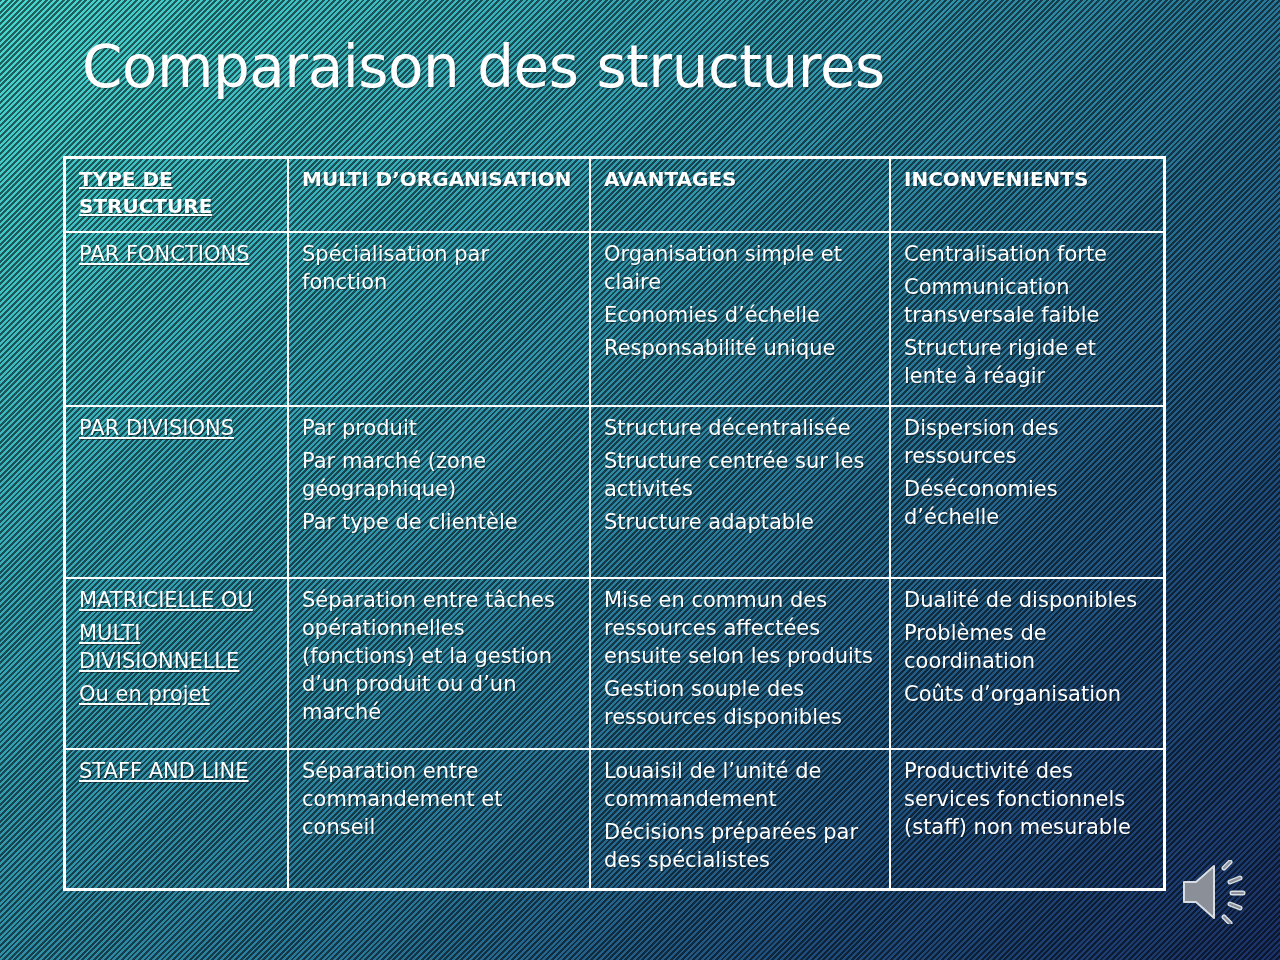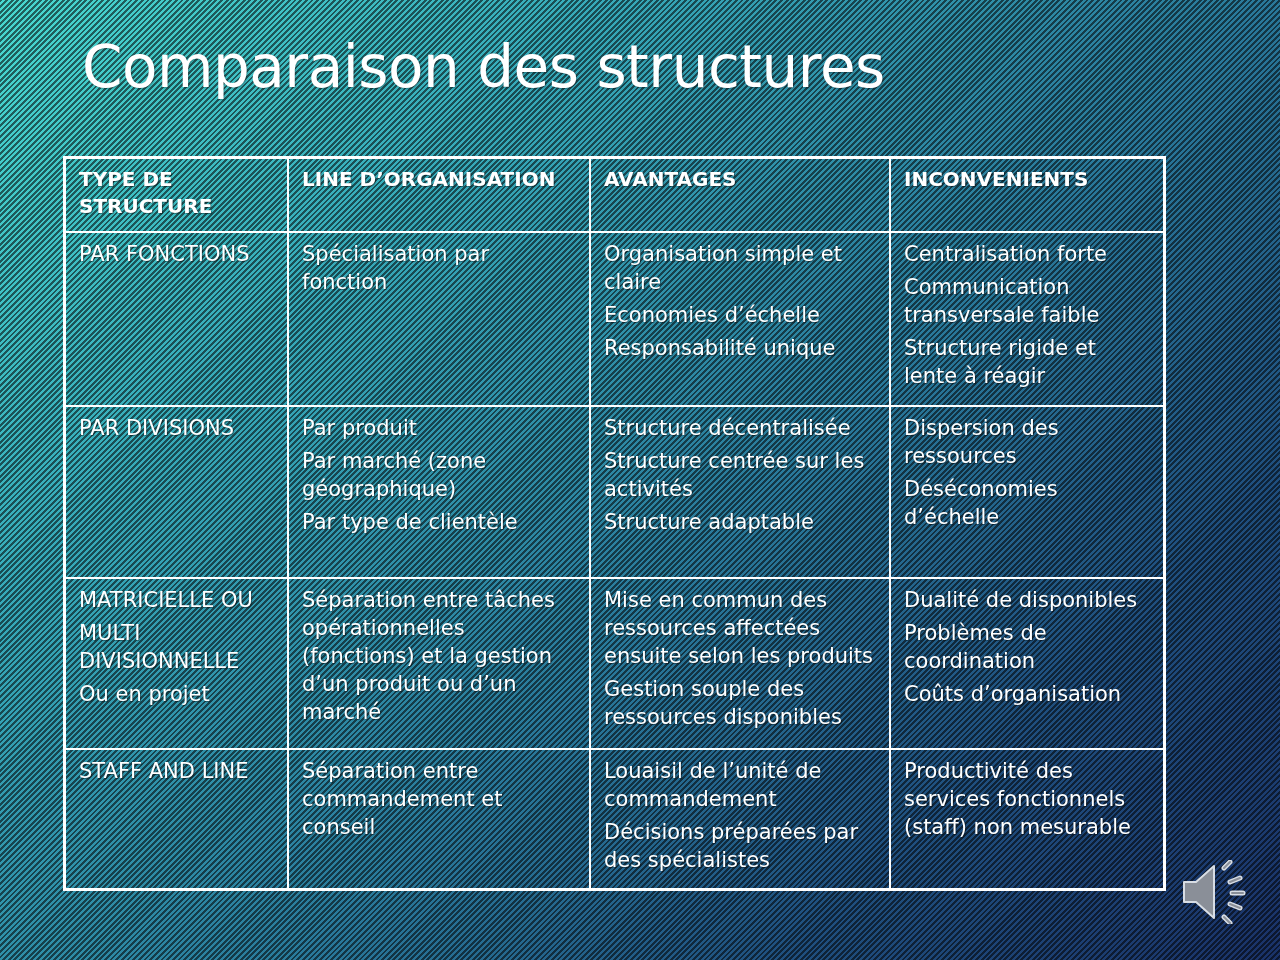--- a/index.html
+++ b/index.html
@@ -53,21 +53,21 @@
       vertical-align: top;
       text-align: left;
       padding: 7px 13px 0 13px;
       font-size: 21px;
       line-height: 28px;
       color: #ffffff;
       text-shadow: 1px 1px 1px rgba(0,0,0,0.45);
     }
     table.cmp tr:first-child th { border-top: none; }
     table.cmp tr:last-child td { border-bottom: none; }
-    table.cmp th:first-child, table.cmp td:first-child { border-left: none; }
+    table.cmp th:first-child, table.cmp td:first-child { border-left: none; text-decoration: underline; }
     table.cmp th:last-child, table.cmp td:last-child { border-right: none; }
     table.cmp th {
       font-weight: bold;
       font-size: 20px;
       line-height: 27px;
     }
     .col1 { width: 222px; }
     .col2 { width: 302px; }
     .col3 { width: 300px; }
     .col4 { width: auto; }
@@ -104,21 +104,21 @@
   <table class="cmp">
     <colgroup>
       <col class="col1">
         <col class="col2">
         <col class="col3">
         <col class="col4">
     </colgroup>
     <tbody>
         <tr class="row-head">
       <th>TYPE DE STRUCTURE</th>
-      <th>LINE D’ORGANISATION</th>
+      <th>MULTI D’ORGANISATION</th>
       <th>AVANTAGES</th>
       <th>INCONVENIENTS</th>
     </tr>
 
     <tr class="row-1">
       <td>
         <span class="para">PAR FONCTIONS</span>
       </td>
       <td>
         <span class="para">Spécialisation par fonction</span>

